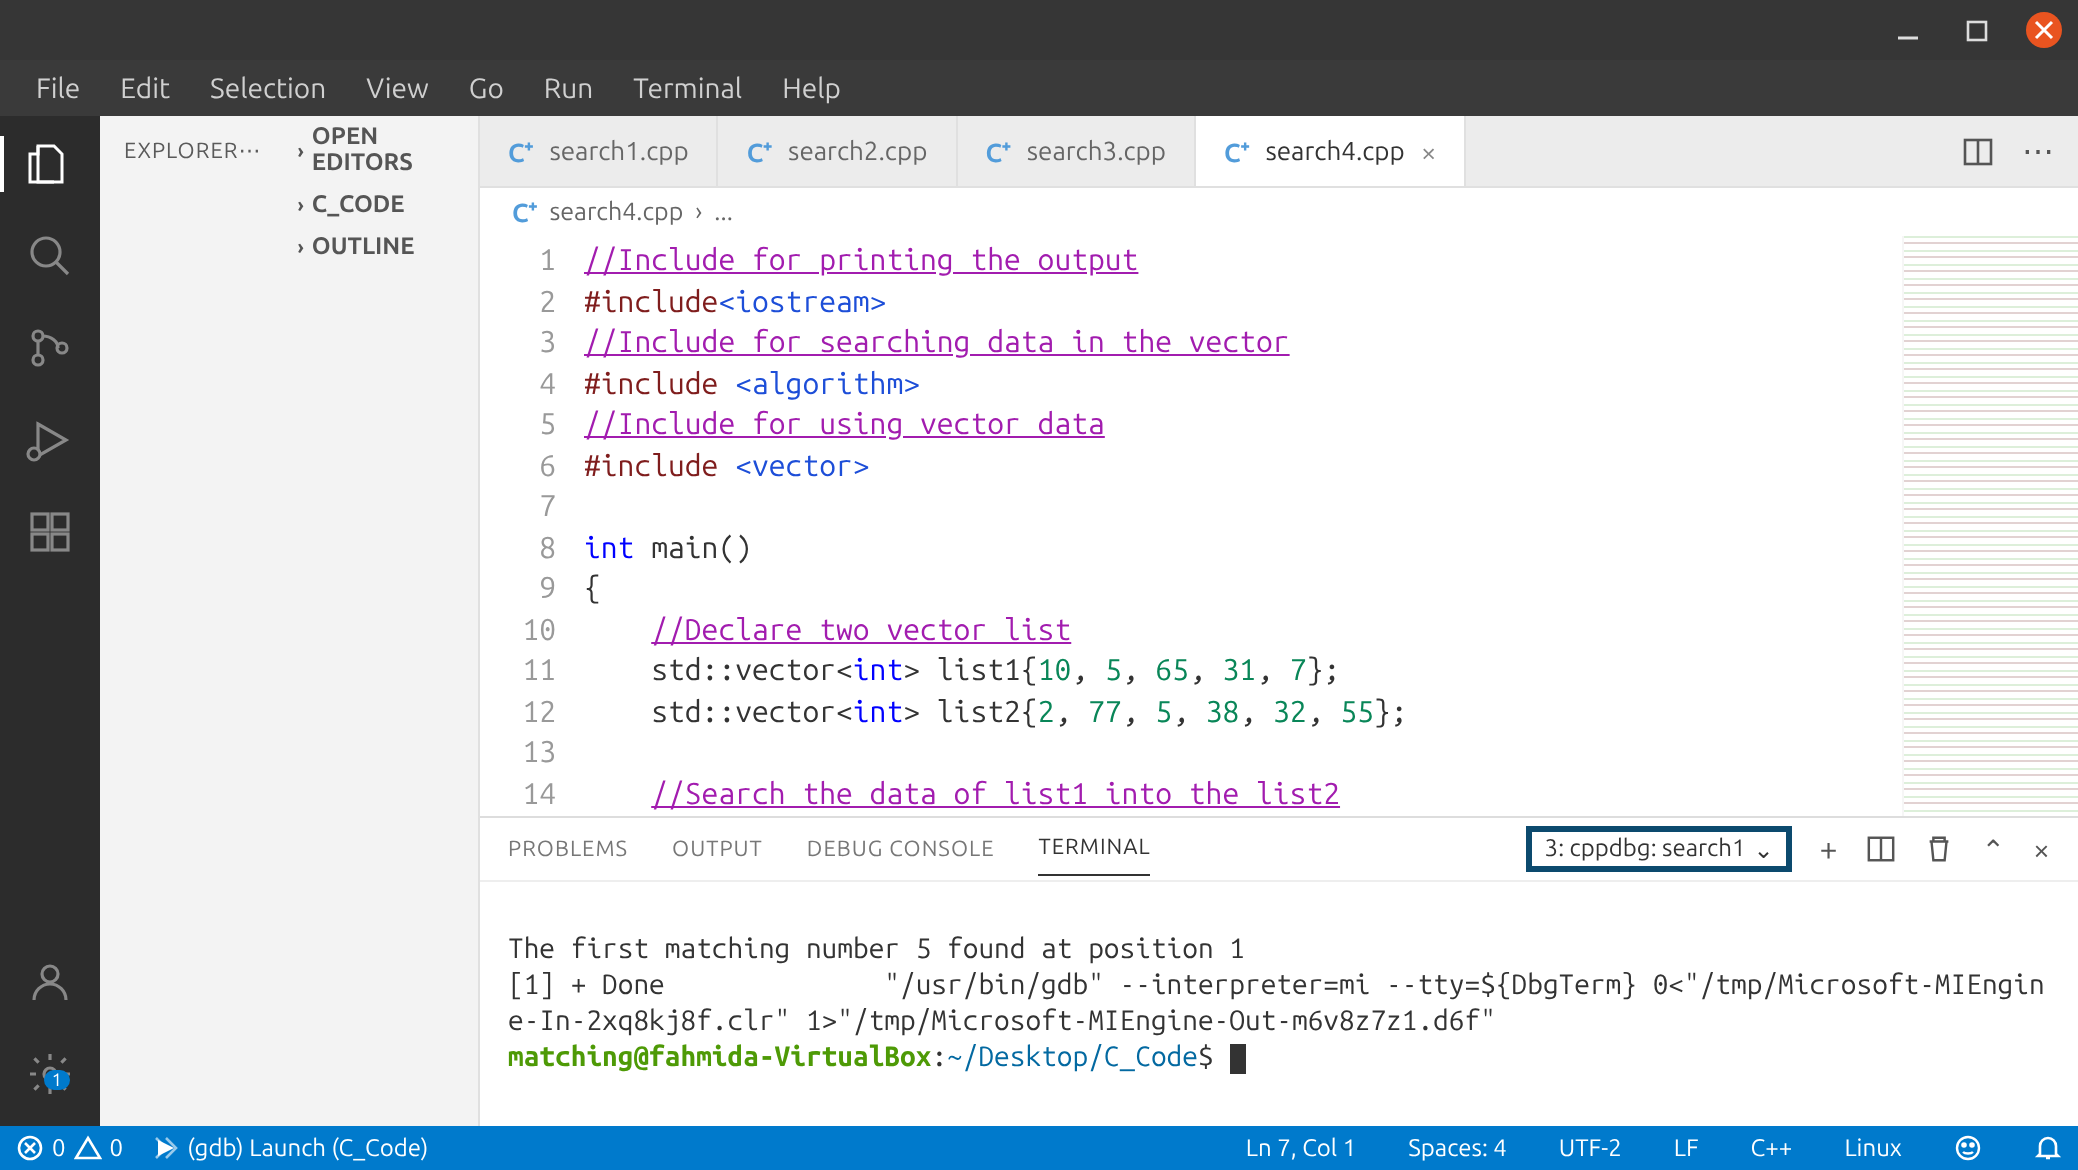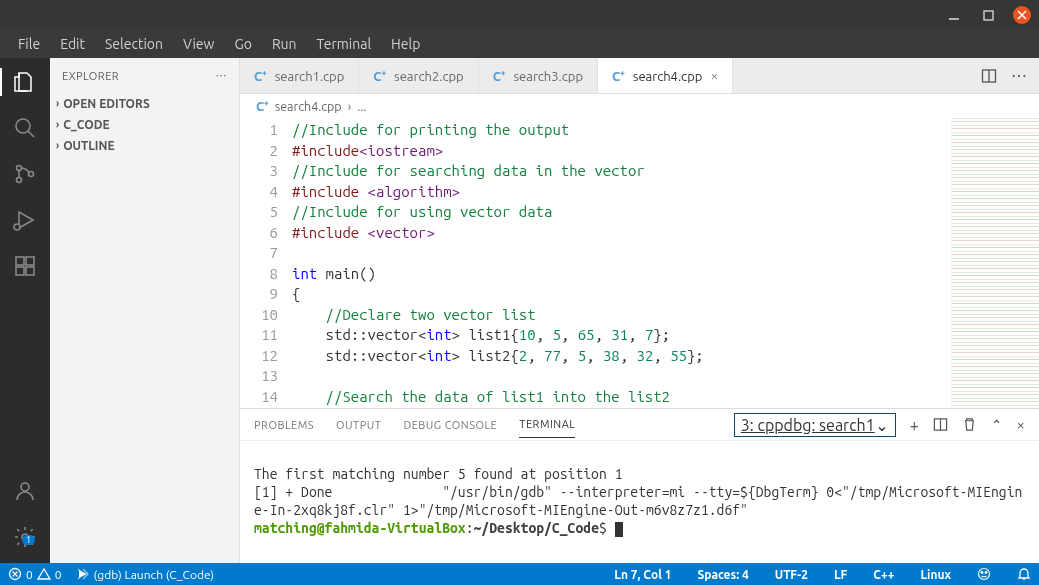--- a/index.html
+++ b/index.html
@@ -16,63 +16,63 @@
 
 .body-area { display: flex; height: calc(100% - 30px - 28px - 22px); background: #fff; }
 
 .activitybar { width: 50px; background: #2c2c2c; display: flex; flex-direction: column; align-items: center; padding-top: 10px; gap: 18px; position: relative; }
 .activity-icon { width: 28px; height: 28px; color: #888; display: flex; align-items: center; justify-content: center; cursor: pointer; }
 .activity-icon.active { color: #fff; }
 .activity-icon.active::before { content: ""; position: absolute; left: 0; width: 2px; height: 28px; background: #fff; }
 .activity-bottom { margin-top: auto; margin-bottom: 12px; display: flex; flex-direction: column; gap: 18px; align-items: center; }
 .badge1 { position: absolute; bottom: 6px; right: 4px; background: #007acc; color: #fff; border-radius: 8px; font-size: 9px; padding: 0 4px; }
 
-.sidebar { width: 190px; background: #f3f3f3; border-right: 1px solid #e0e0e0; display: flex; flex-direction: column; }
+.sidebar { width: 190px; background: #f3f3f3; border-right: 1px solid #e0e0e0; display: flex; flex-direction: row; }
 .sidebar-header { height: 35px; display: flex; align-items: center; justify-content: space-between; padding: 0 12px; font-size: 11px; color: #5a5a5a; letter-spacing: 0.5px; }
 .sidebar-sections { font-size: 12px; color: #555; font-weight: bold; }
 .sidebar-section { padding: 4px 6px; display: flex; align-items: center; gap: 4px; cursor: pointer; }
 .chev { font-size: 10px; color: #555; }
 
 .main { flex: 1; display: flex; flex-direction: column; background: #fff; position: relative; }
 .tabs { height: 36px; background: #ececec; display: flex; align-items: stretch; border-bottom: 1px solid #e0e0e0; }
 .tab { display: flex; align-items: center; padding: 0 14px; gap: 8px; font-size: 13px; color: #666; border-right: 1px solid #e0e0e0; cursor: pointer; background: #ececec; }
 .tab.active { background: #fff; color: #333; }
 .cpp-icon { color: #529cda; font-weight: bold; font-size: 13px; }
 .tab-close { color: #888; font-size: 14px; }
 .tabs-right { margin-left: auto; display: flex; align-items: center; gap: 14px; padding: 0 12px; color: #555; }
 
 .breadcrumb { height: 24px; display: flex; align-items: center; padding: 0 16px; font-size: 12.5px; color: #666; gap: 6px; }
 
 .editor { flex: 1; display: flex; font-family: "Ubuntu Mono", Consolas, monospace; font-size: 15px; line-height: 20.5px; position: relative; overflow: hidden; }
 .gutter { width: 52px; text-align: right; color: #999; padding-right: 14px; padding-top: 2px; }
 .gutter .ln { height: 20.5px; }
 .code { flex: 1; padding-top: 2px; color: #333; white-space: pre; }
 .code-line { height: 20.5px; }
-.c-comment { color: #15803d; }
+.c-comment { color: #a21caf; text-decoration: underline; }
 .c-keyword { color: #7f1d1d; }
-.c-include-path { color: #701a75; }
+.c-include-path { color: #1d4ed8; }
 .c-type-blue { color: #0000ff; }
 .c-num { color: #098658; }
 .c-black { color: #333; }
 .minimap { position: absolute; top: 0; right: 0; width: 88px; height: 100%; background: repeating-linear-gradient(#bde0b6 0 1px, transparent 1px 3px, #c7a7a7 3px 4px, transparent 4px 7px); opacity: 0.5; border-left: 1px solid #eee; }
 
 .panel { height: 155px; border-top: 1px solid #ddd; background: #fff; font-family: "Ubuntu Mono", Consolas, monospace; font-size: 14px; display: flex; flex-direction: column; }
 .panel-tabs { height: 32px; display: flex; align-items: center; padding: 0 14px; gap: 22px; font-family: Ubuntu, sans-serif; font-size: 11px; color: #777; border-bottom: 1px solid #eee; }
 .panel-tab { letter-spacing: 0.5px; cursor: pointer; padding: 7px 0; }
 .panel-tab.active { color: #333; border-bottom: 1.5px solid #333; }
 .panel-right { margin-left: auto; display: flex; align-items: center; gap: 14px; color: #555; }
-.term-select { border: 1px solid #0c4a6e; padding: 2px 20px 2px 6px; font-size: 16px; color: #333; background: #fff; cursor: pointer; position: relative; text-decoration: underline; }
+.term-select { border: 3px solid #0c4a6e; padding: 2px 20px 2px 6px; font-size: 12px; color: #333; background: #fff; cursor: pointer; position: relative; }
 .panel-body { flex: 1; padding: 6px 14px; color: #333; white-space: pre-wrap; word-break: break-all; line-height: 18px; overflow: hidden; }
 .prompt-user { color: #4e9a06; font-weight: bold; }
-.prompt-path { color: #404040; font-weight: bold; }
+.prompt-path { color: #0369a1; font-weight: normal; }
 .cursor-blk { display: inline-block; width: 8px; height: 15px; background: #333; vertical-align: middle; }
 
 .statusbar { height: 22px; background: #007acc; color: #fff; display: flex; align-items: center; font-size: 12px; padding: 0 8px; gap: 14px; }
 .sb-item { display: flex; align-items: center; gap: 4px; cursor: pointer; }
-.sb-right { margin-left: auto; display: flex; gap: 26px; font-weight: bold; }
+.sb-right { margin-left: auto; display: flex; gap: 26px; }
 svg { display: block; }
 </style>
 </head>
 <body>
 
 <div class="titlebar">
   <div class="titlebar-controls">
     <div class="tbc">
       <svg width="12" height="12" viewBox="0 0 12 12">
           <path d="M1 10h10" stroke="#ddd" stroke-width="1.5"></path>

